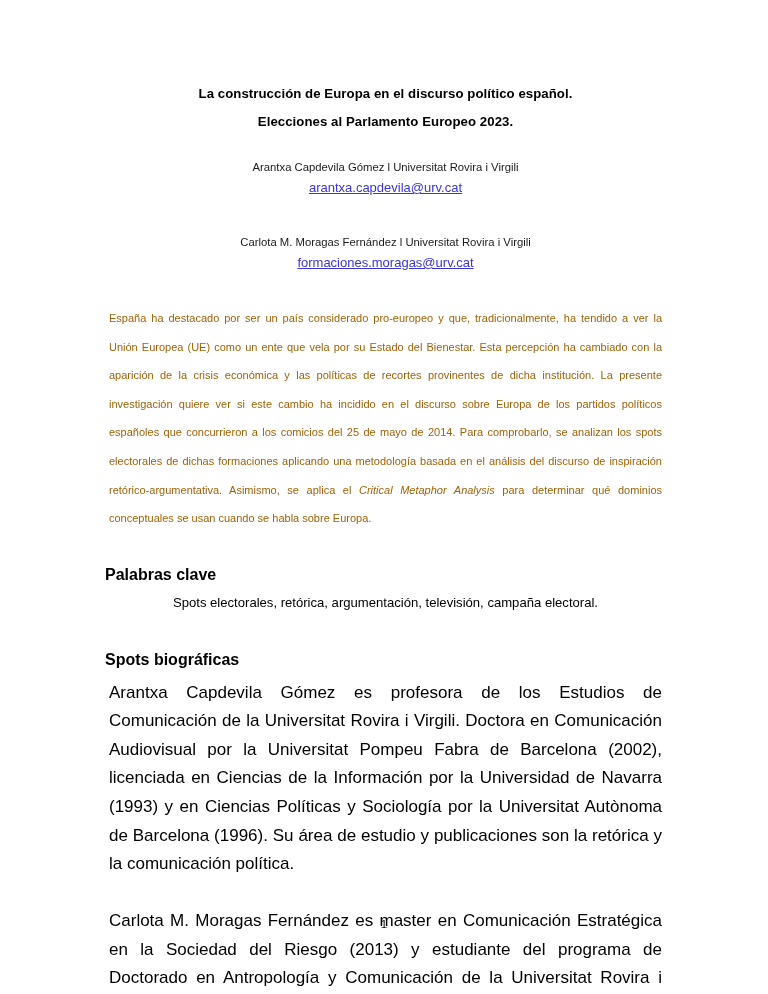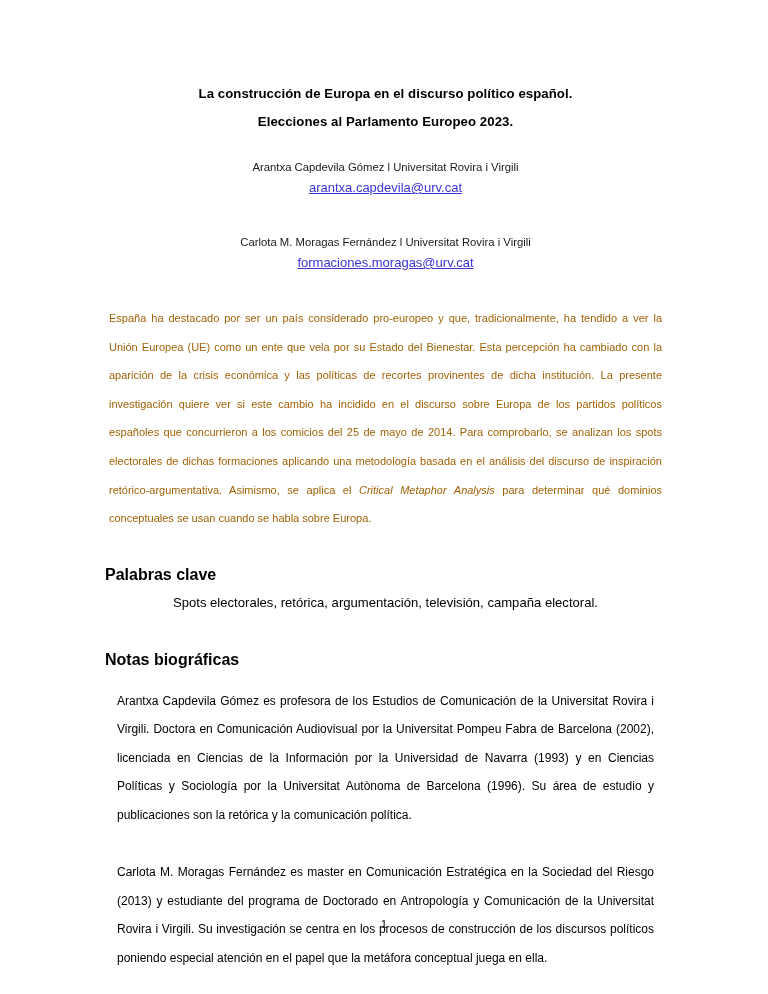--- a/index.html
+++ b/index.html
@@ -90,25 +90,25 @@
     margin: 0;
     text-align: left;
   }
   .section-text {
     font-size: 13.1px;
     line-height: 28.6px;
     margin: 0;
     text-align: center;
   }
   .bio-para {
-    font-size: 12px;
+    font-size: 17px;
     line-height: 28.6px;
     text-align: justify;
     text-justify: inter-word;
-    margin: 12px;
+    margin: 4px;
   }
   .bio-para + .bio-para { margin-top: 28.6px; }
 
   
   .page-number {
     position: absolute;
     left: 0;
     right: 0;
     top: 918px;
     text-align: center;
@@ -144,21 +144,21 @@
     <div class="abstract-block">
       <p class="para"><span>España ha destacado por ser un país considerado pro-europeo y que, tradicionalmente, ha tendido a ver la Unión Europea (UE) como un ente que vela por su Estado del Bienestar. Esta percepción ha cambiado con la aparición de la crisis económica y las políticas de recortes provinentes de dicha institución. La presente investigación quiere ver si este cambio ha incidido en el discurso sobre Europa de los partidos políticos españoles que concurrieron a los comicios del 25 de mayo de 2014. Para comprobarlo, se analizan los spots electorales de dichas formaciones aplicando una metodología basada en el análisis del discurso de inspiración retórico-argumentativa. Asimismo, se aplica el </span><em>Critical Metaphor Analysis</em><span> para determinar qué dominios conceptuales se usan cuando se habla sobre Europa.</span></p>
     </div>
 
     <div class="section-block">
       <p class="section-heading">Palabras clave</p>
       <p class="section-text">Spots electorales, retórica, argumentación, televisión, campaña electoral.</p>
     </div>
 
     <div class="section-block">
-      <p class="section-heading">Notas biográficas</p>
+      <p class="section-heading">Spots biográficas</p>
       <p class="bio-para">Arantxa Capdevila Gómez es profesora de los Estudios de Comunicación de la Universitat Rovira i Virgili. Doctora en Comunicación Audiovisual por la Universitat Pompeu Fabra de Barcelona (2002), licenciada en Ciencias de la Información por la Universidad de Navarra (1993) y en Ciencias Políticas y Sociología por la Universitat Autònoma de Barcelona (1996). Su área de estudio y publicaciones son la retórica y la comunicación política.</p>
       <p class="bio-para">Carlota M. Moragas Fernández es master en Comunicación Estratégica en la Sociedad del Riesgo (2013) y estudiante del programa de Doctorado en Antropología y Comunicación de la Universitat Rovira i Virgili. Su investigación se centra en los procesos de construcción de los discursos políticos poniendo especial atención en el papel que la metáfora conceptual juega en ella.</p>
     </div>
 
   </div>
 
   <div class="page-number">1</div>
 
 </div>
 

